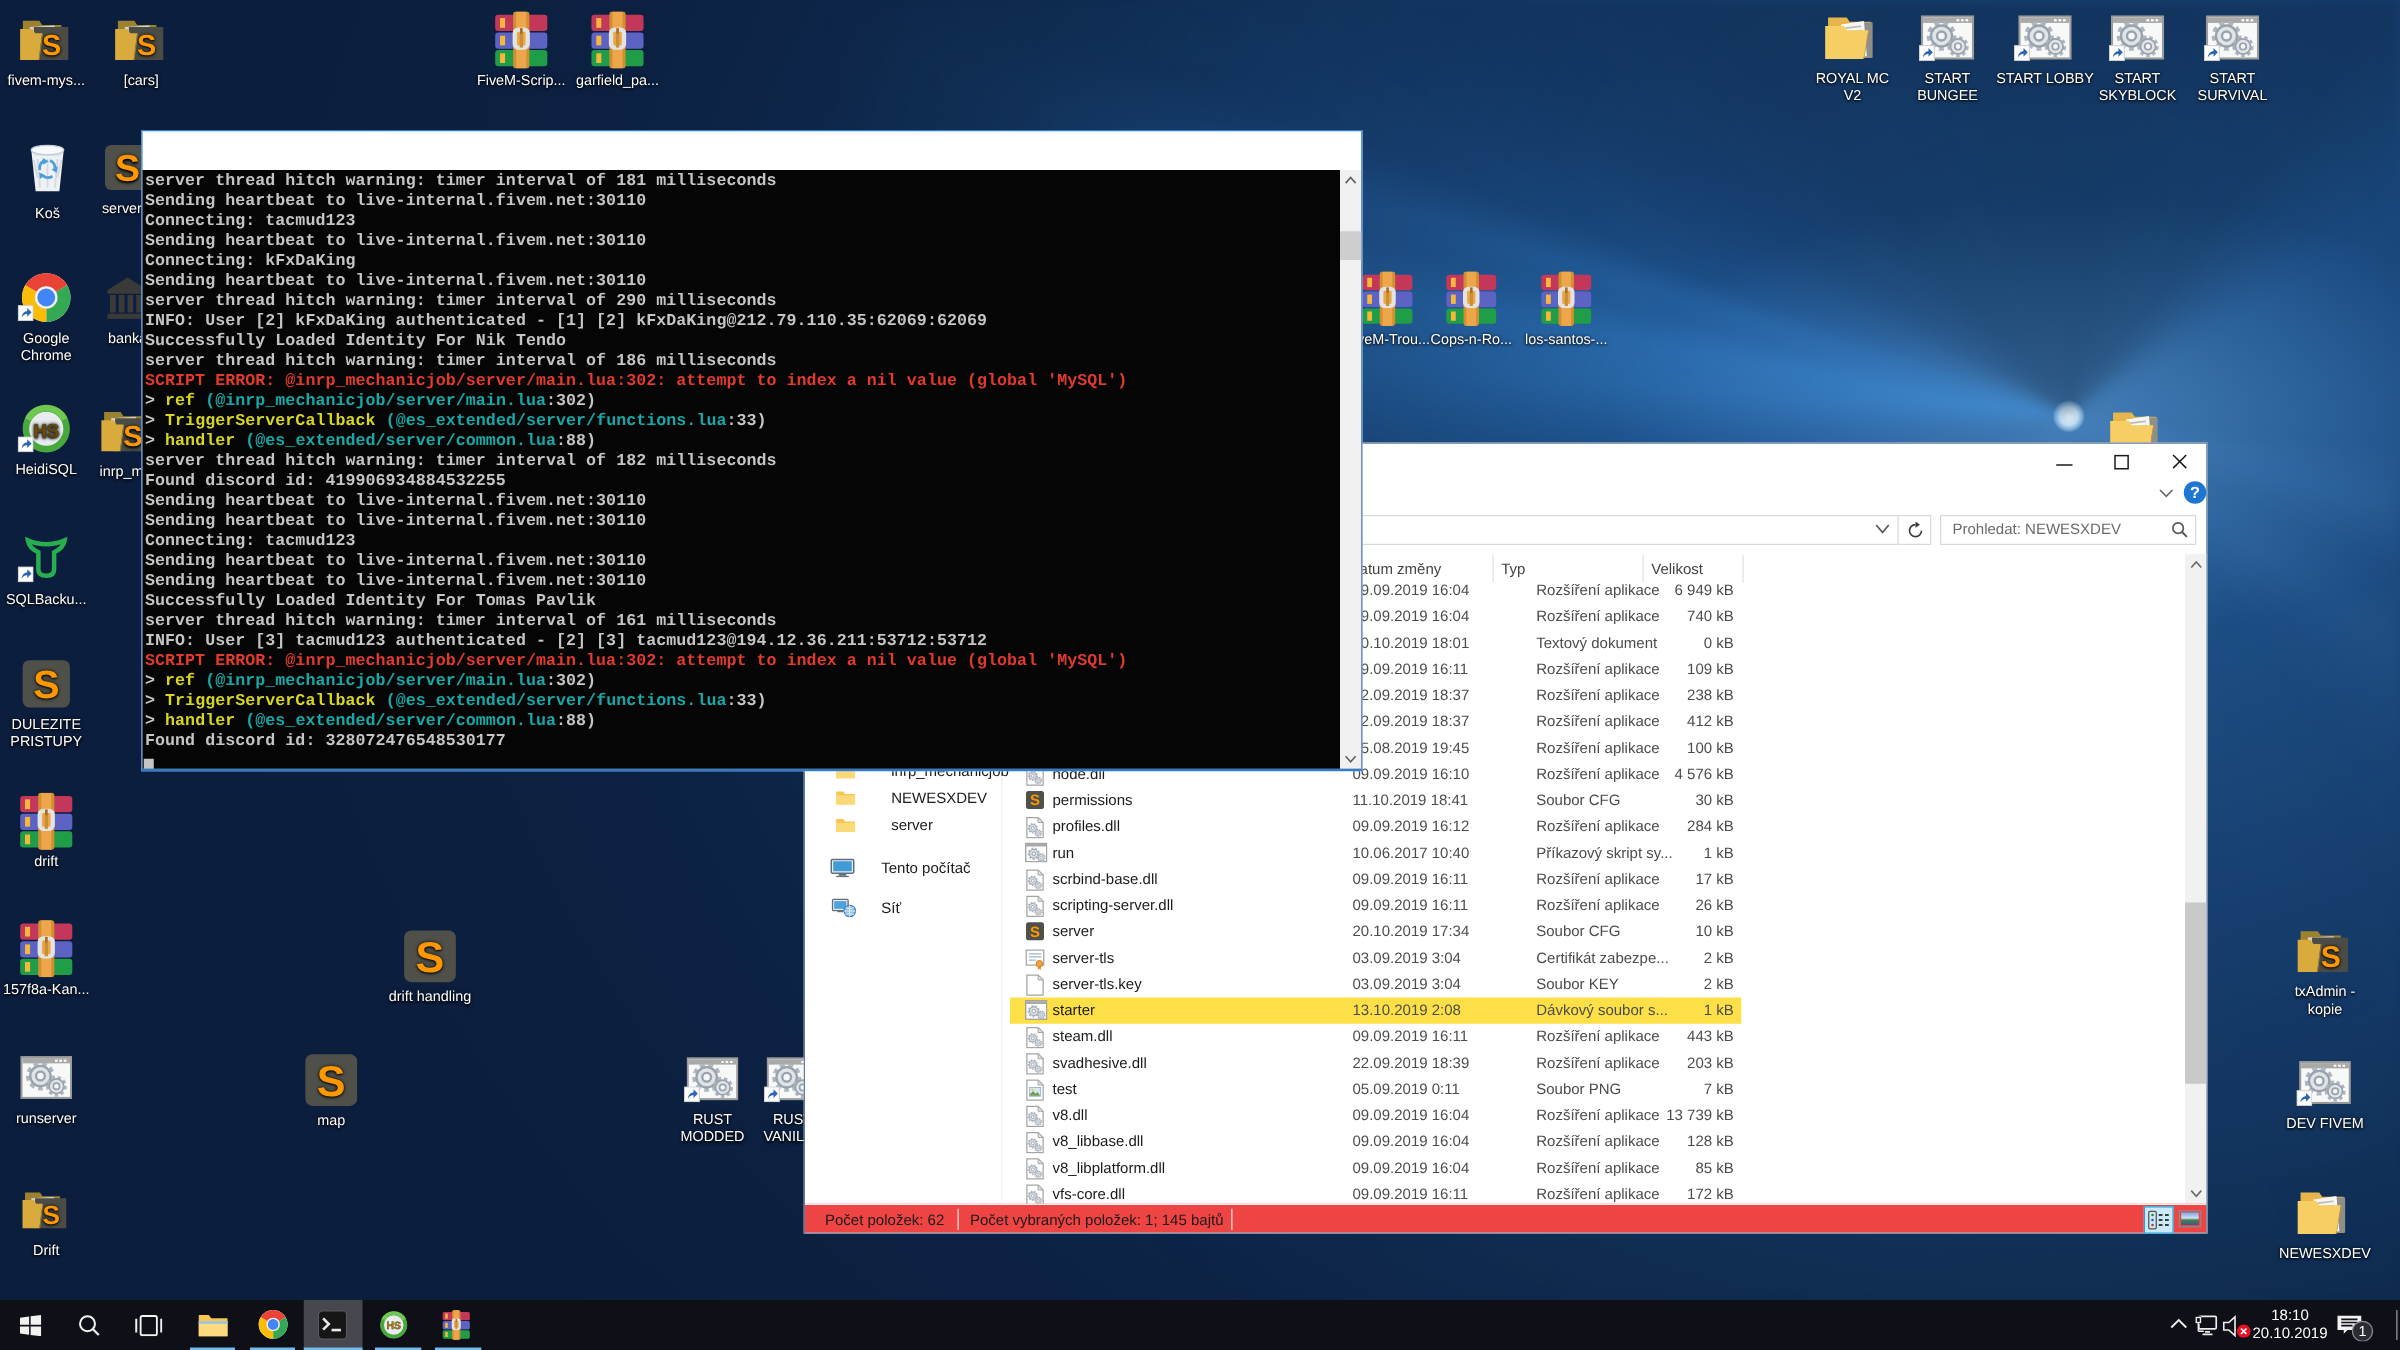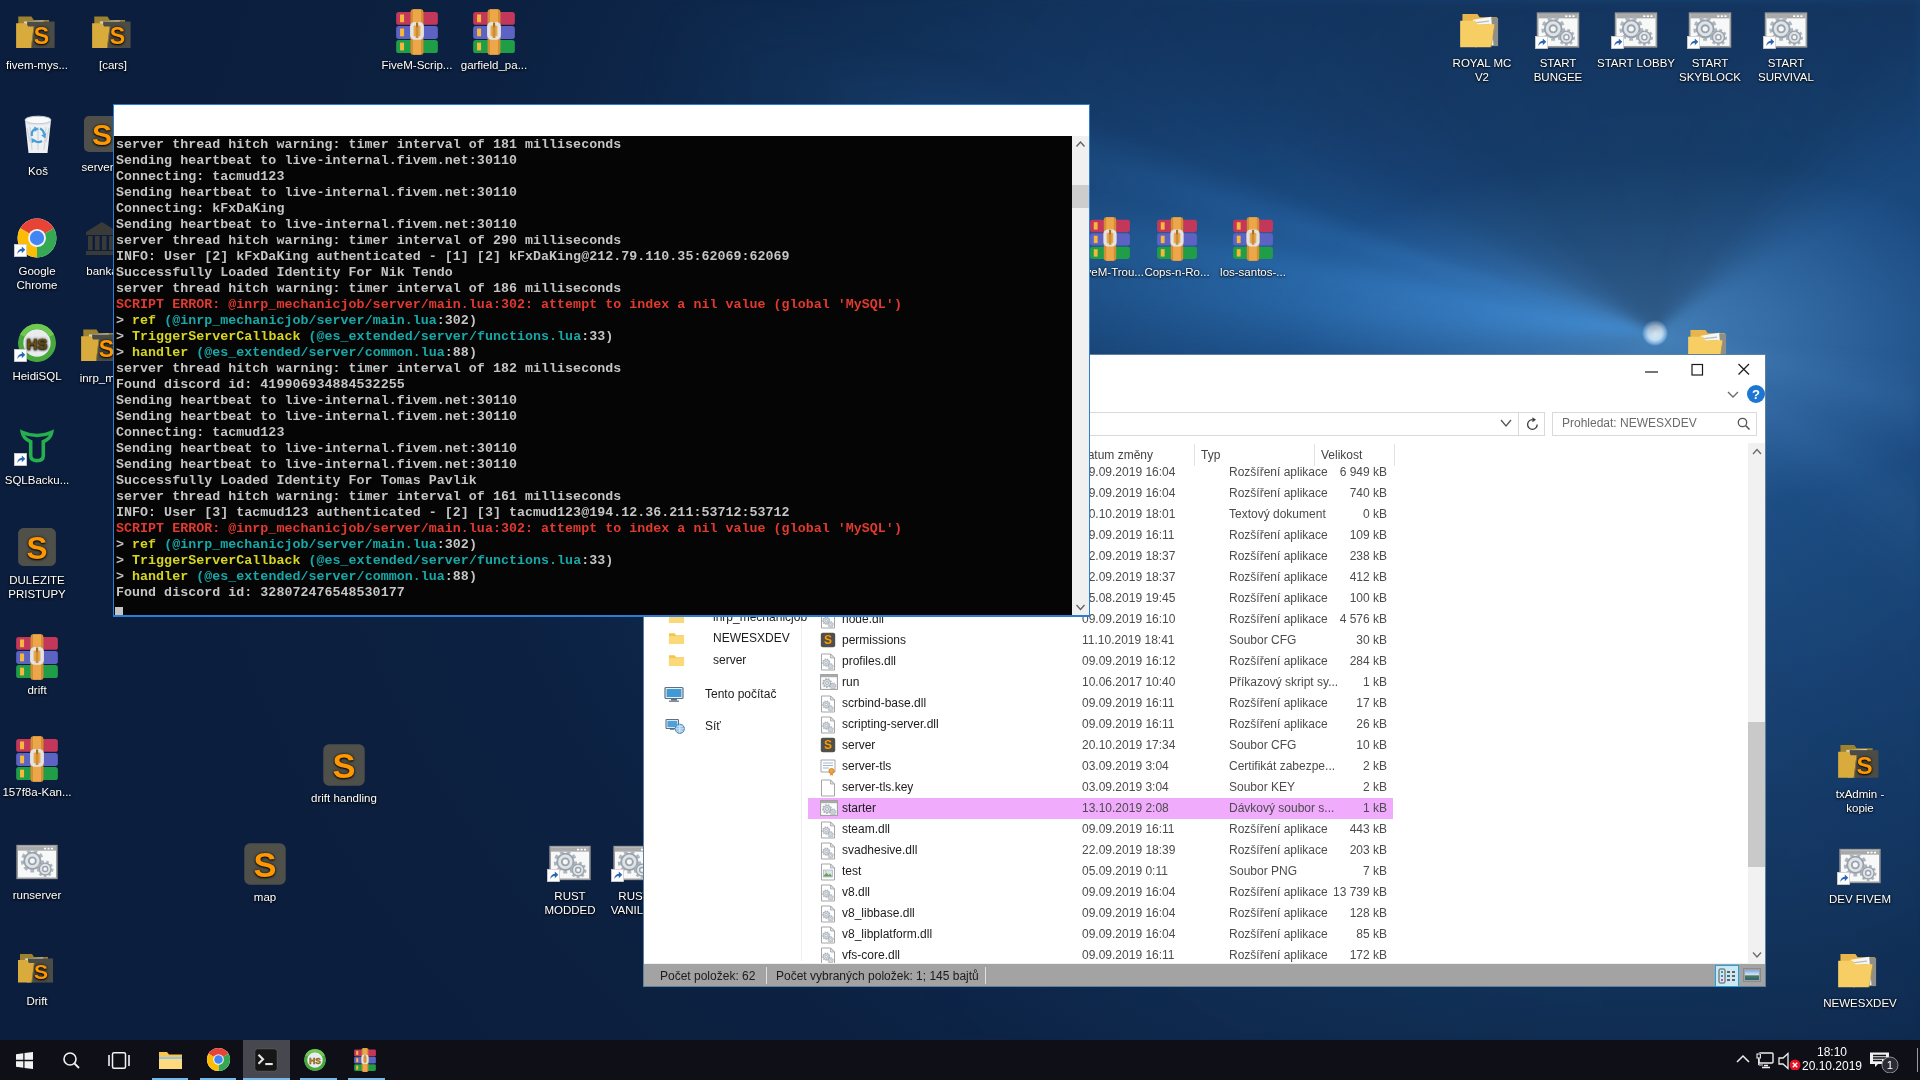--- a/index.html
+++ b/index.html
@@ -626,21 +626,21 @@
       </div>
 <div class="xrow" style="top:422px">
         <svg class="icn" width="16" height="18">
           <use href="#sym-page"></use>
         </svg>
         <div class="nm">server-tls.key</div>
         <div class="dt">03.09.2019 3:04</div>
         <div class="tp">Soubor KEY</div>
         <div class="sz">2 kB</div>
       </div>
-<div class="xrow" style="top:443px;background:#f0abfc">
+<div class="xrow" style="top:443px;background:#fde047">
         <svg class="icn" width="18" height="16" style="top:2px">
           <use href="#sym-batchsm"></use>
         </svg>
         <div class="nm">starter</div>
         <div class="dt">13.10.2019 2:08</div>
         <div class="tp">Dávkový soubor s...</div>
         <div class="sz">1 kB</div>
       </div>
 <div class="xrow" style="top:464px">
         <svg class="icn" width="16" height="18">
@@ -710,21 +710,21 @@
   <div style="position:absolute;right:0;top:88px;width:17px;height:520px;background:#f1f1f1">
     <svg style="position:absolute;left:4px;top:5px" width="10" height="8">
         <path d="M1 6 L5 1.5 L9 6" stroke="#6a6a6a" stroke-width="1.3" fill="none"></path>
       </svg>
     <div style="position:absolute;left:0;top:279px;width:17px;height:145px;background:#c9c9c9"></div>
     <svg style="position:absolute;left:4px;top:508px" width="10" height="8">
         <path d="M1 1.5 L5 6 L9 1.5" stroke="#6a6a6a" stroke-width="1.3" fill="none"></path>
       </svg>
   </div>
 
-  <div style="position:absolute;left:0;top:608px;width:100%;height:23px;background:#a3a3a3;border-top:1px solid #f0f0f0">
+  <div style="position:absolute;left:0;top:608px;width:100%;height:23px;background:#ef4444;border-top:1px solid #f0f0f0">
     <div style="position:absolute;left:16px;top:5px">Počet položek: 62</div>
     <div style="position:absolute;left:122px;top:3px;width:1px;height:17px;background:#e0e0e0"></div>
     <div style="position:absolute;left:132px;top:5px">Počet vybraných položek: 1; 145 bajtů</div>
     <div style="position:absolute;left:341px;top:3px;width:1px;height:17px;background:#e0e0e0"></div>
     <div style="position:absolute;left:1071px;top:1px;width:24px;height:22px;background:#cbe8f6;border:1px solid #26a0da">
       <svg width="22" height="20">
           <rect x="3" y="3" width="6" height="14" rx="1" fill="none" stroke="#555" stroke-width="1"></rect>
           <circle cx="6" cy="6" r="1" fill="#2a7d3a"></circle>
           <circle cx="6" cy="10" r="1" fill="#2a56b4"></circle>
           <circle cx="6" cy="14" r="1" fill="#c03030"></circle>

